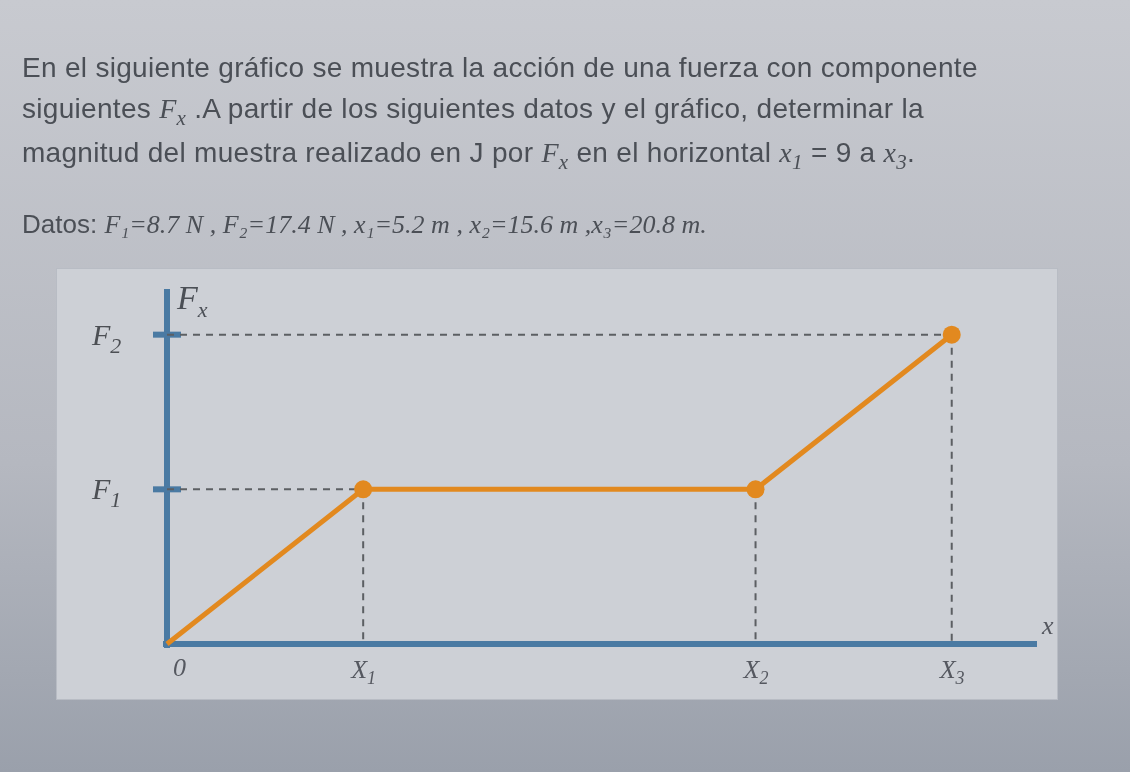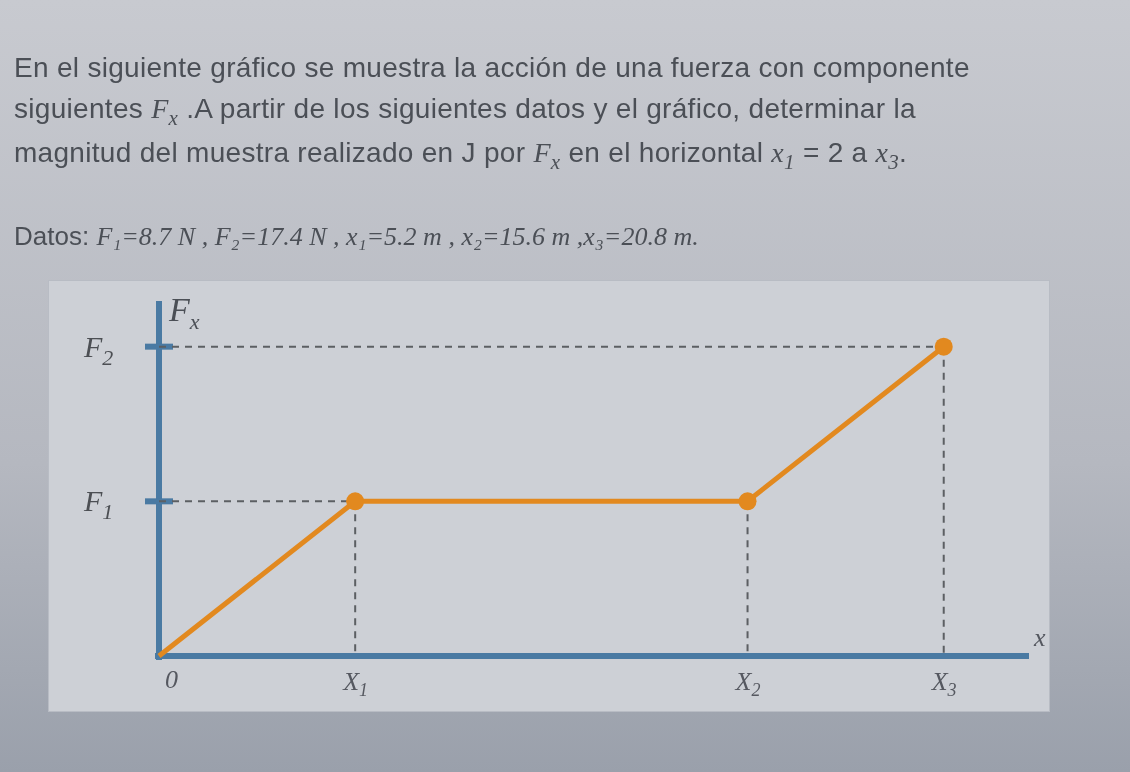--- a/index.html
+++ b/index.html
@@ -6,35 +6,35 @@
     margin: 0;
     padding: 0;
     width: 1130px;
     height: 772px;
     background: linear-gradient(180deg, #c8cad0 0%, #b5b8c0 60%, #9aa0ab 100%);
     font-family: Arial, Helvetica, sans-serif;
     color: #4a4e55;
     overflow: hidden;
   }
   .page {
-    padding: 20px 30px 0 14px;
+    padding: 20px 30px 0 22px;
     box-sizing: border-box;
   }
   .prob-text {
     font-size: 28px;
     line-height: 1.45;
     letter-spacing: 0.3px;
     color: #4b4f56;
   }
   .prob-text i {
     font-style: italic;
     font-family: "Times New Roman", serif;
   }
   .datos {
-    margin-top: 44px;
+    margin-top: 32px;
     font-size: 26px;
     color: #4b4f56;
   }
   .datos i { font-style: italic; font-family: "Times New Roman", serif; }
   .sub { font-size: 0.75em; vertical-align: sub; }
 
   .chart-wrap {
     margin: 28px 0 0 34px;
     width: 1000px;
     height: 430px;
@@ -57,21 +57,21 @@
   .tick { stroke:#4a7aa3; stroke-width:6; }
 </style>
 </head>
 <body>
 
 <div class="page">
 
   <p class="prob-text">
     <span>En el siguiente gráfico se muestra la acción de una fuerza con componente</span><br>
     <span>siguientes </span><i>F</i><i class="sub">x</i><span> .A partir de los siguientes datos y el gráfico, determinar la</span><br>
-    <span>magnitud del muestra realizado en J por </span><i>F</i><i class="sub">x</i><span> en el horizontal </span><i>x</i><i class="sub">1</i><span> = 2 a </span><i>x</i><i class="sub">3</i><span>.</span>
+    <span>magnitud del muestra realizado en J por </span><i>F</i><i class="sub">x</i><span> en el horizontal </span><i>x</i><i class="sub">1</i><span> = 9 a </span><i>x</i><i class="sub">3</i><span>.</span>
   </p>
 
   <p class="datos">
     <span>Datos: </span><i>F₁=8.7 N , F₂=17.4 N , x₁=5.2 m , x₂=15.6 m ,x₃=20.8 m.</i>
   </p>
 
   <div class="chart-wrap">
     <svg id="chart-svg" viewBox="0 0 1000 430" width="1000" height="430">
         <line x1="110" y1="20" x2="110" y2="379" class="axis-line"></line>
         <line x1="106" y1="375" x2="980" y2="375" class="axis-line"></line>

